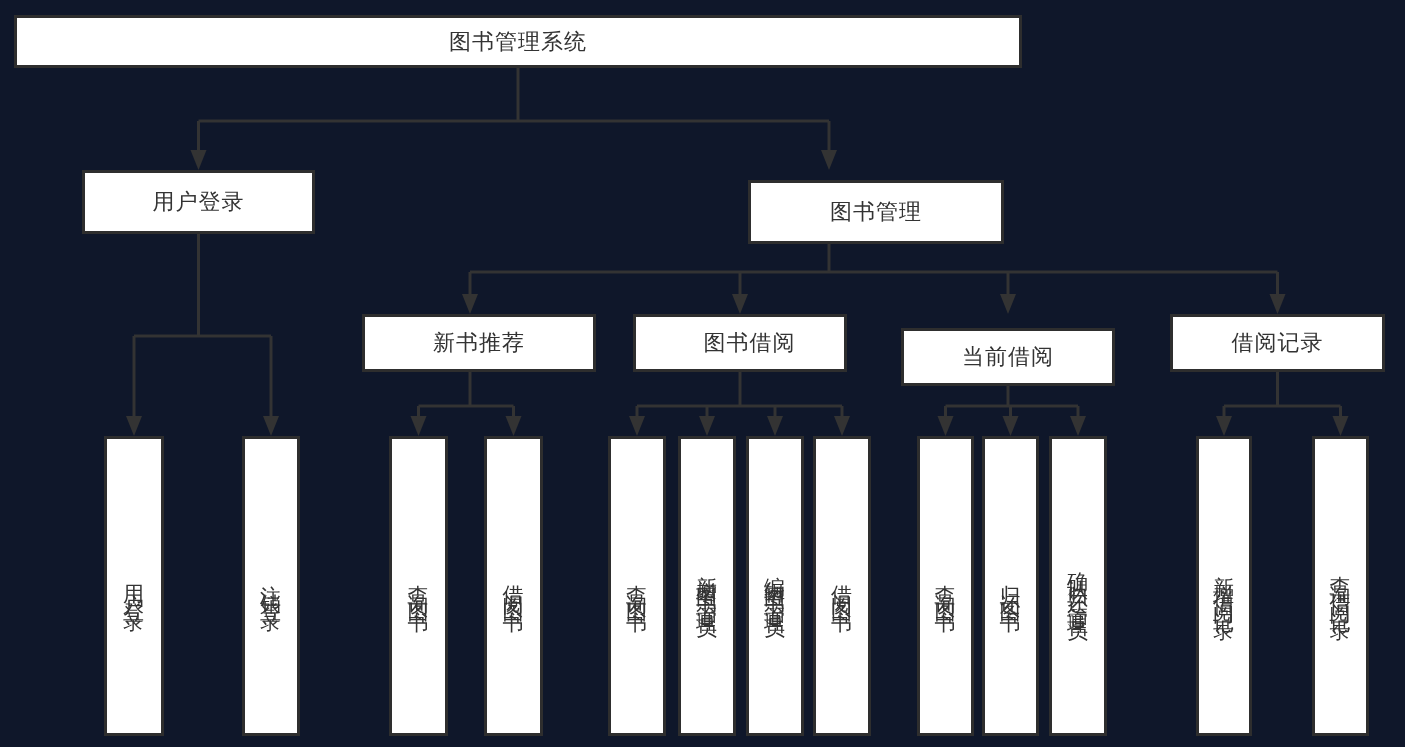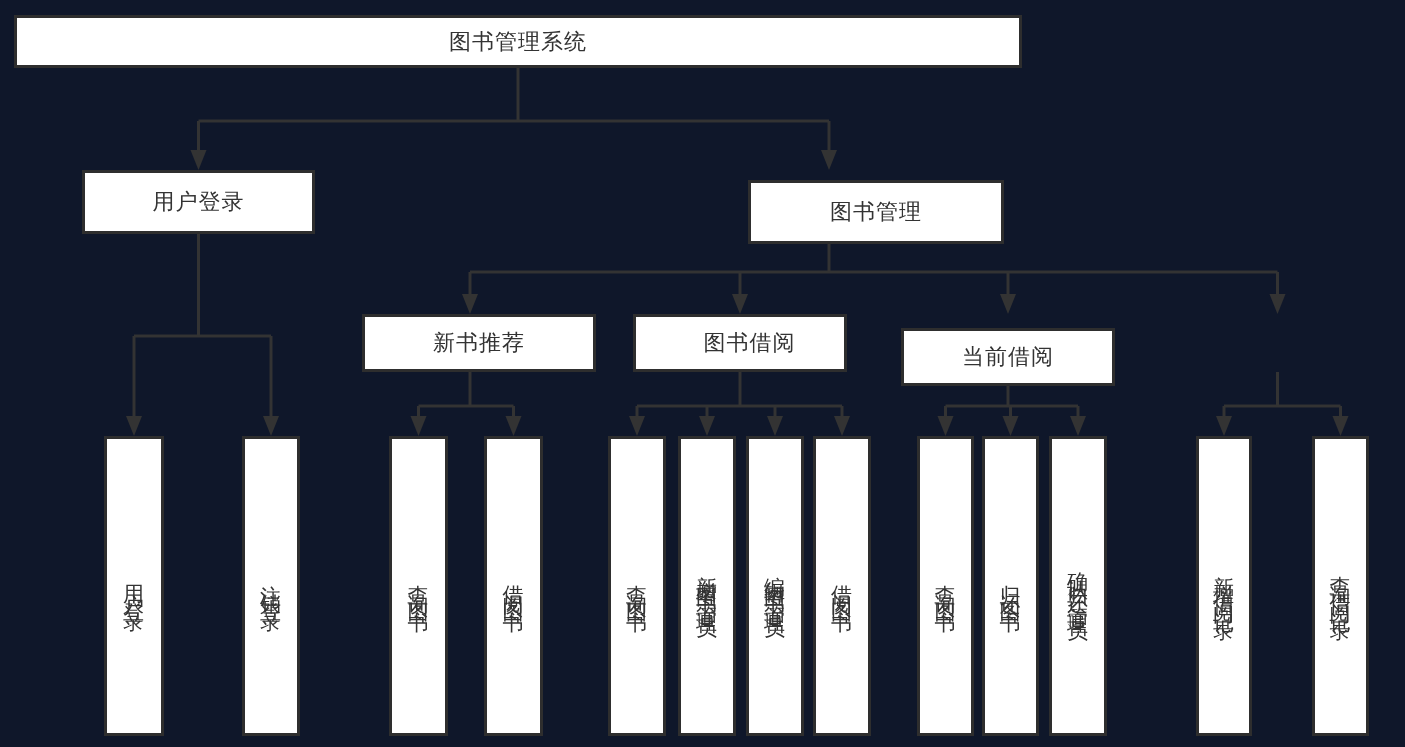--- a/index.html
+++ b/index.html
@@ -87,20 +87,21 @@
   </svg>
 
   <div class="hbox" style="left:14px;top:15px;width:1008px;height:53px;">图书管理系统</div>
 
   <div class="hbox" style="left:82px;top:170px;width:233px;height:64px;">用户登录</div>
   <div class="hbox" style="left:712px;top:180px;width:256px;height:64px;margin-left:36px;">图书管理</div>
 
   <div class="hbox" style="left:362px;top:314px;width:234px;height:58px;">新书推荐</div>
   <div class="hbox" style="left:633px;top:314px;width:214px;height:58px;padding-left:19px;">图书借阅</div>
   <div class="hbox" style="left:901px;top:328px;width:214px;height:58px;">当前借阅</div>
+  <div class="hbox" style="left:1170px;top:314px;width:215px;height:58px;">借阅记录</div>
 
   <div class="vbox" style="left:104px;top:436px;width:60px;height:300px;">
     <span class="vlabel">用户登录</span>
   </div>
   <div class="vbox" style="left:242px;top:436px;width:58px;height:300px;">
     <span class="vlabel">注销登录</span>
   </div>
 
   <div class="vbox" style="left:389px;top:436px;width:59px;height:300px;">
     <span class="vlabel">查询图书</span>

